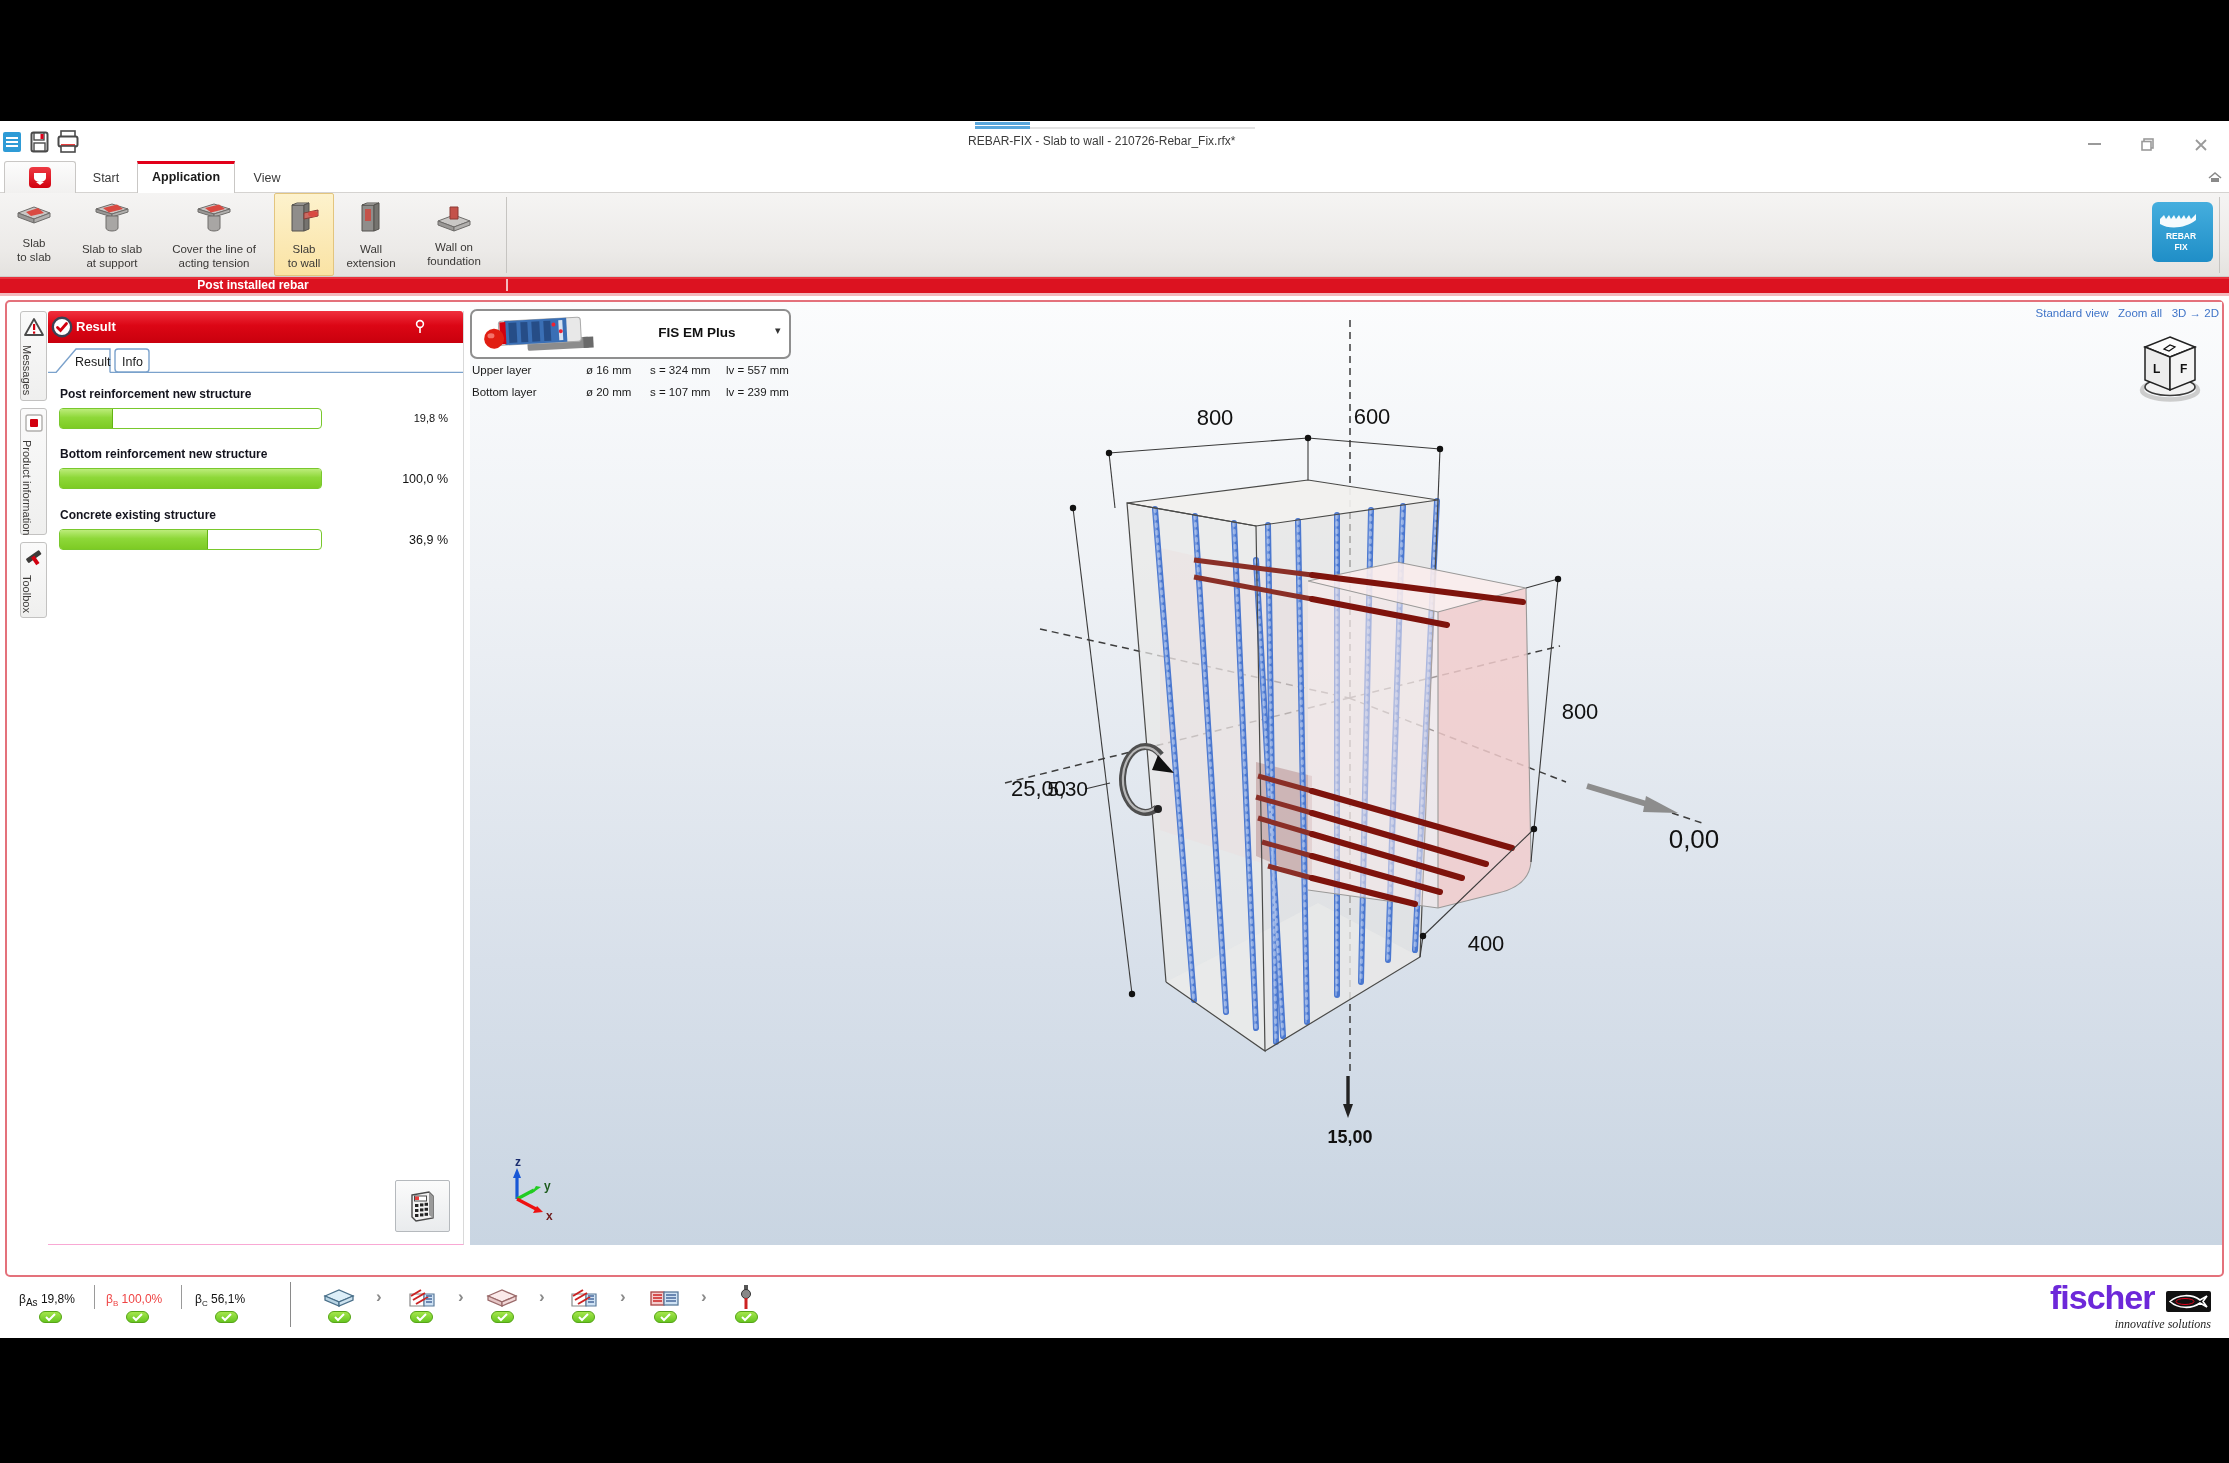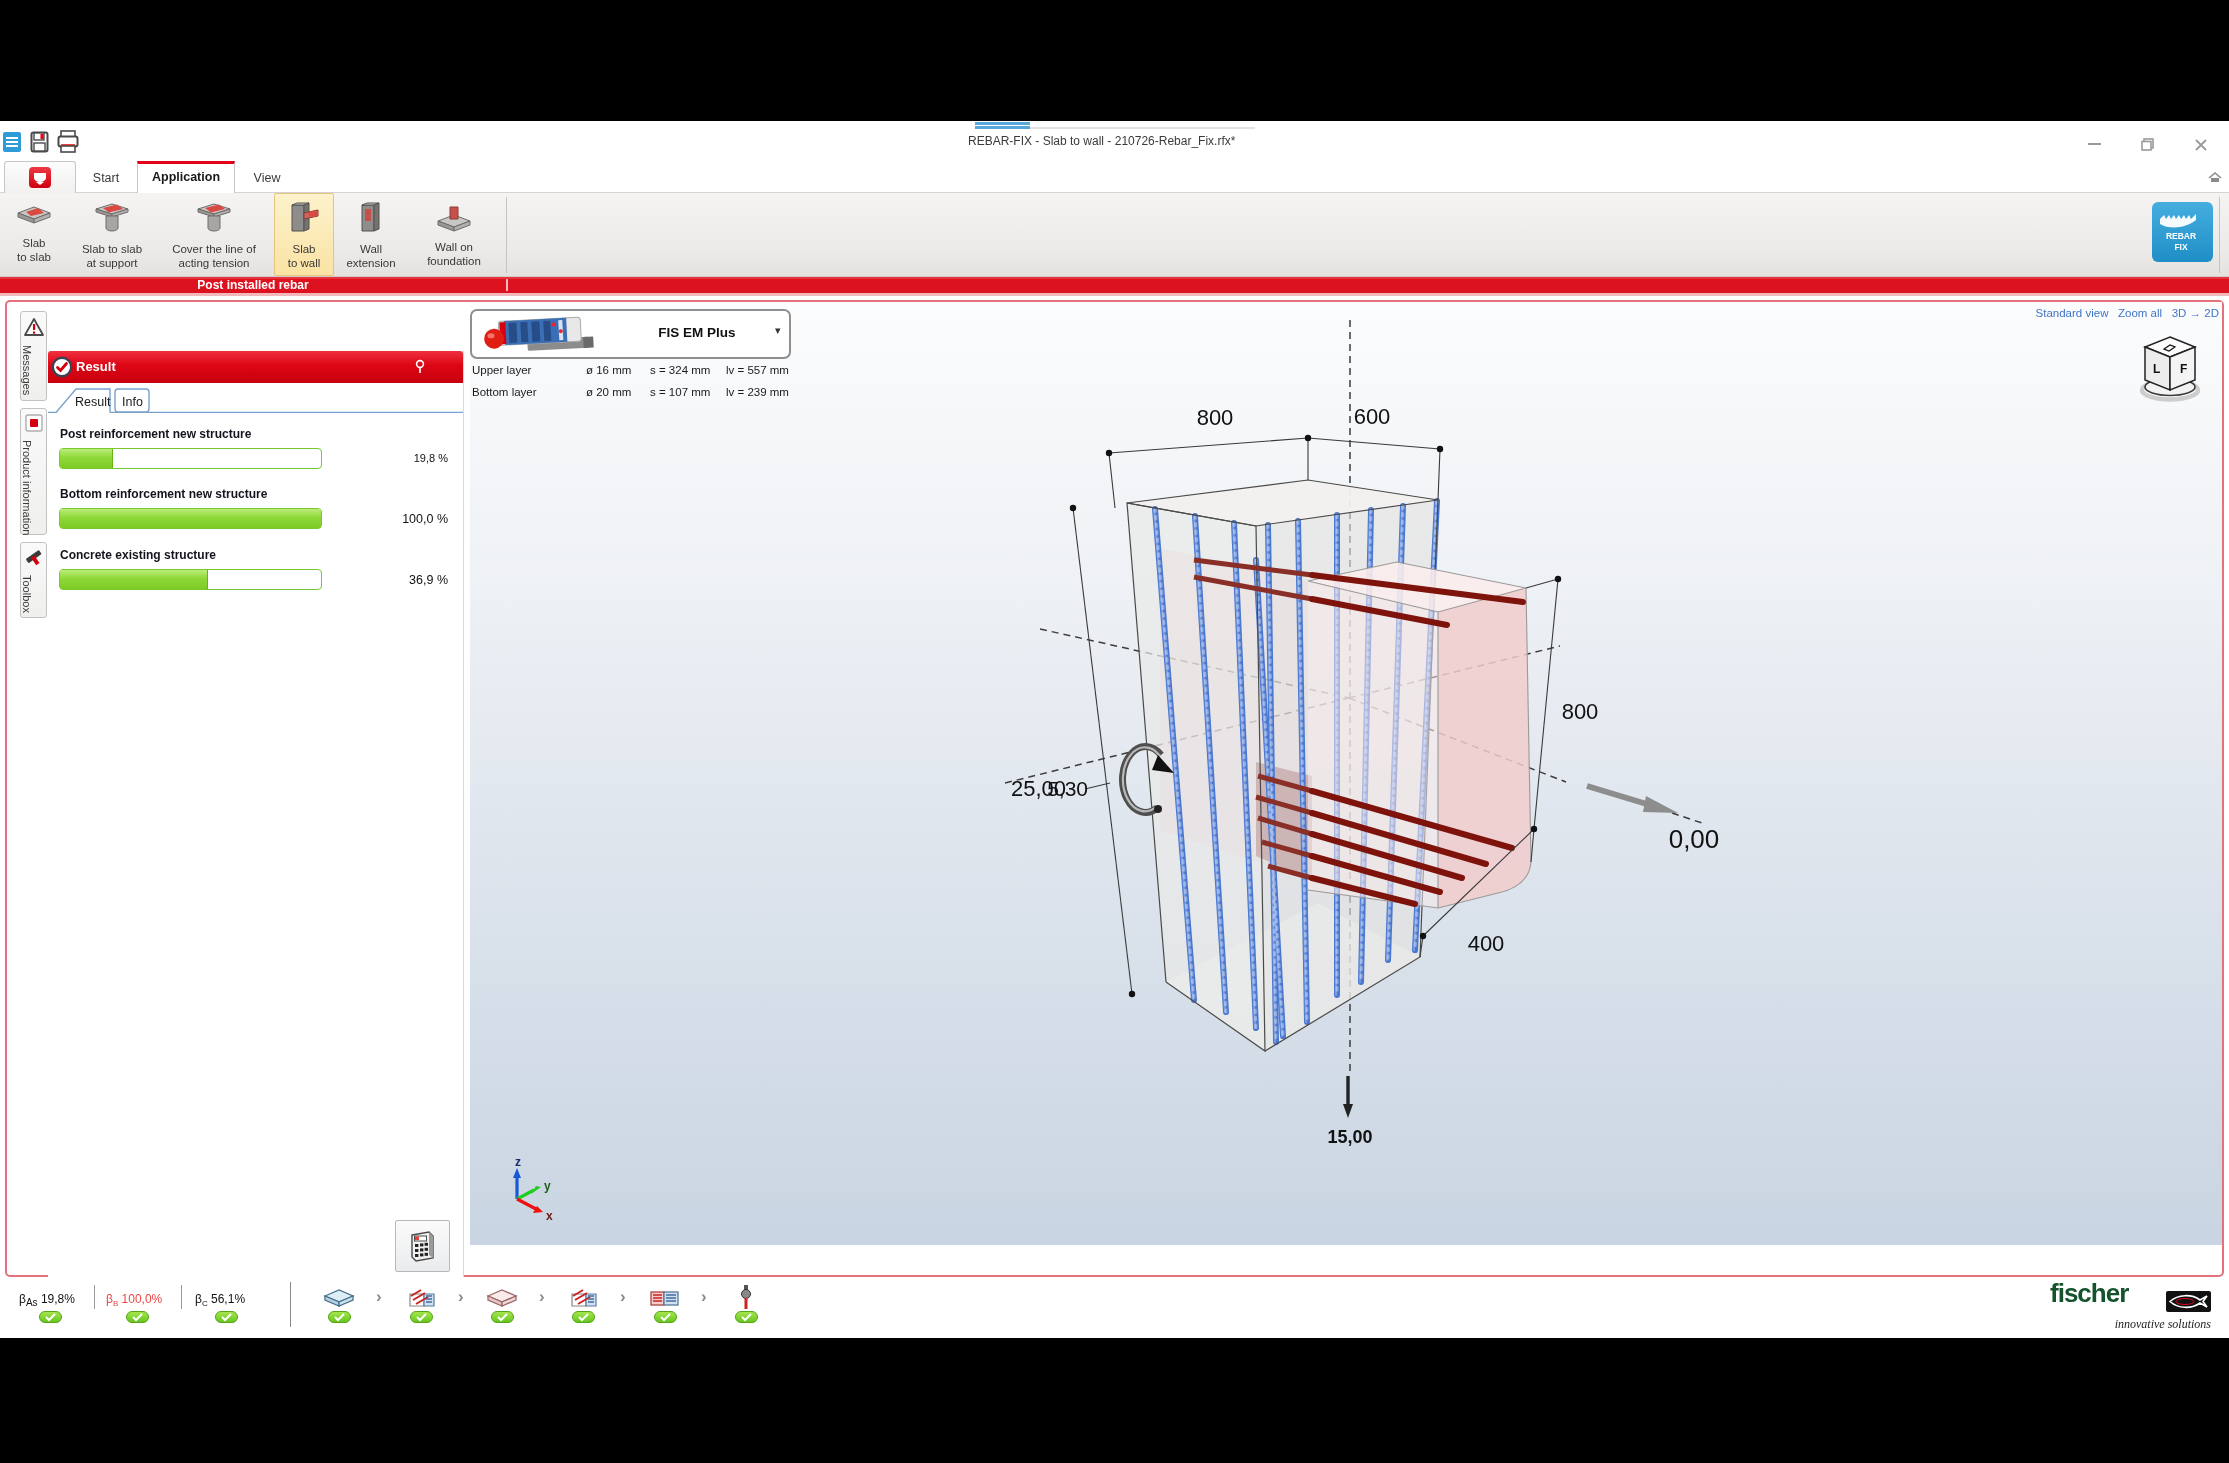--- a/index.html
+++ b/index.html
@@ -156,21 +156,21 @@
       <div class="vt">Product information</div>
     </div>
     <div class="stab" style="top:240px;height:76px;">
       <svg width="22" height="22" viewBox="0 0 22 22" style="margin-top:3px;">
           <rect x="3" y="8" width="16" height="5" rx="1" transform="rotate(-35 11 11)" fill="#3c3a38"></rect>
           <rect x="10" y="10" width="4" height="9" transform="rotate(-35 12 14)" fill="#d2000f"></rect>
         </svg>
       <div class="vt">Toolbox</div>
     </div>
 
-    <div id="resultpanel" class="abs" style="left:41px;top:9px;width:415px;height:933px;background:#fff;border-right:1px solid #d9d9d9;border-bottom:3px solid #f9a8d4;margin-top:40px;">
+    <div id="resultpanel" class="abs" style="left:41px;top:9px;width:415px;height:933px;background:#fff;border-right:1px solid #d9d9d9;border-bottom:1px solid #f9a8d4;">
       <div class="abs" style="left:0;top:0;width:415px;height:32px;background:linear-gradient(#f0303e,#dc0615 45%,#c9000d);border-radius:3px 3px 0 0;">
         <svg class="abs" style="left:3px;top:5px" width="22" height="22" viewBox="0 0 22 22">
           <circle cx="11" cy="11" r="9.2" fill="#fff" stroke="#3b4254" stroke-width="2.4"></circle>
           <path d="M6.5 11.5 L9.5 14.5 L15.5 7.5" fill="none" stroke="#d2000f" stroke-width="2.8" stroke-linecap="round"></path>
         </svg>
         <div class="abs" style="left:28px;top:8px;font-size:13px;font-weight:bold;color:#fff;">Result</div>
         <svg class="abs" style="left:365px;top:8px" width="14" height="16" viewBox="0 0 14 16">
             <circle cx="7" cy="5" r="3.4" fill="none" stroke="#fff" stroke-width="1.6"></circle>
             <path d="M7 8.5 V14" stroke="#fff" stroke-width="1.6"></path>
           </svg>
@@ -509,21 +509,21 @@
     <svg class="abs" style="left:735px;top:6px" width="22" height="28" viewBox="0 0 22 28">
       <rect x="9" y="2" width="4" height="7" fill="#555"></rect>
       <circle cx="11" cy="11" r="4.5" fill="#888" stroke="#333" stroke-width="1"></circle>
       <rect x="9.5" y="15" width="3" height="11" fill="#c22"></rect>
     </svg>
     <svg class="pill" style="left:735px;top:34px" width="23" height="12" viewBox="0 0 23 12">
         <rect x="0.5" y="0.5" width="22" height="11" rx="5.5" fill="url(#gp)" stroke="#56a417"></rect>
         <path d="M7 6 l3 3 l6 -6" stroke="#fff" stroke-width="2" fill="none"></path>
       </svg>
 
-    <div class="abs" style="left:2050px;top:1px;width:115px;font-size:26px;font-weight:bold;color:#14532d;letter-spacing:-1px;">fischer</div>
+    <div class="abs" style="left:2050px;top:1px;width:115px;font-size:34px;font-weight:bold;color:#6d28d9;letter-spacing:-1px;">fischer</div>
     <div class="abs" style="left:2166px;top:14px;width:45px;height:21px;background:#111;border-radius:2px;">
       <svg width="45" height="21" viewBox="0 0 45 21">
         <path d="M4 10.5 C 12 3, 26 3, 34 9 L 41 5 L 37 10.5 L 41 16 L 34 12 C 26 18, 12 18, 4 10.5 Z" fill="none" stroke="#fff" stroke-width="1.6"></path>
         <ellipse cx="19" cy="10.5" rx="9" ry="3" fill="none" stroke="#e2001a" stroke-width="1"></ellipse>
       </svg>
     </div>
     <div class="abs" style="left:2040px;top:40px;width:171px;text-align:right;font-size:12px;font-style:italic;color:#222;font-family:'Liberation Serif',serif;">innovative solutions</div>
   </div>
 </div>
 

